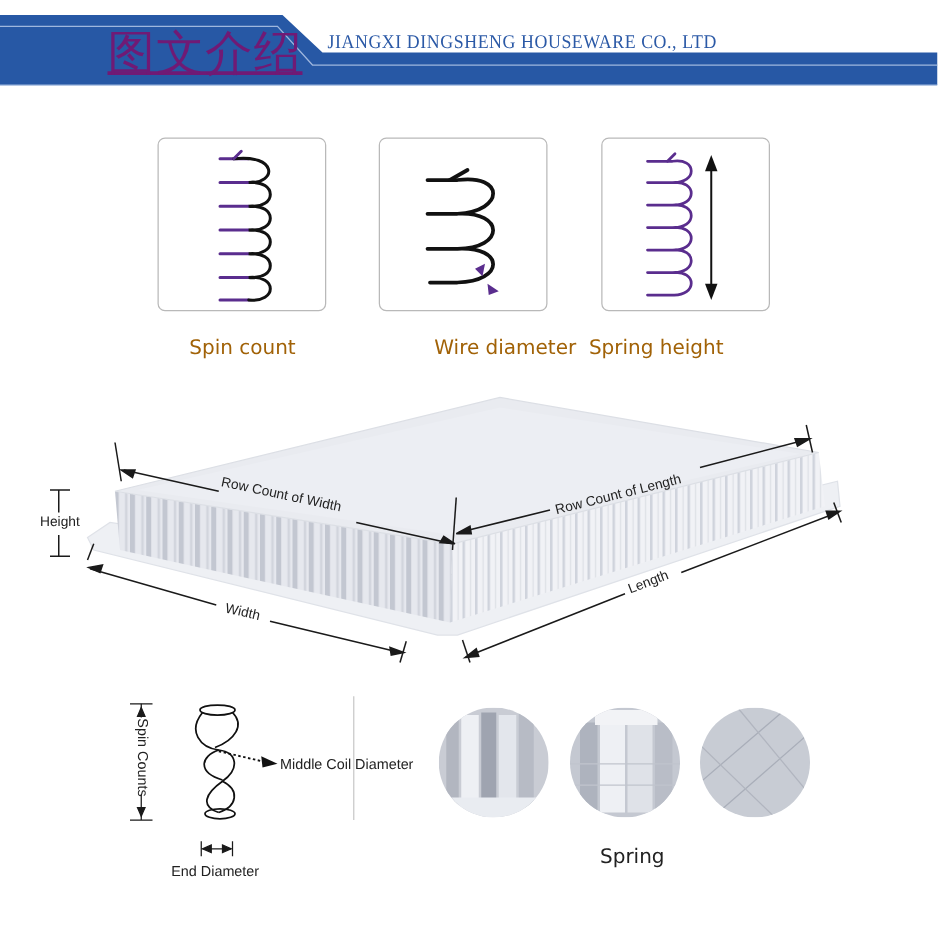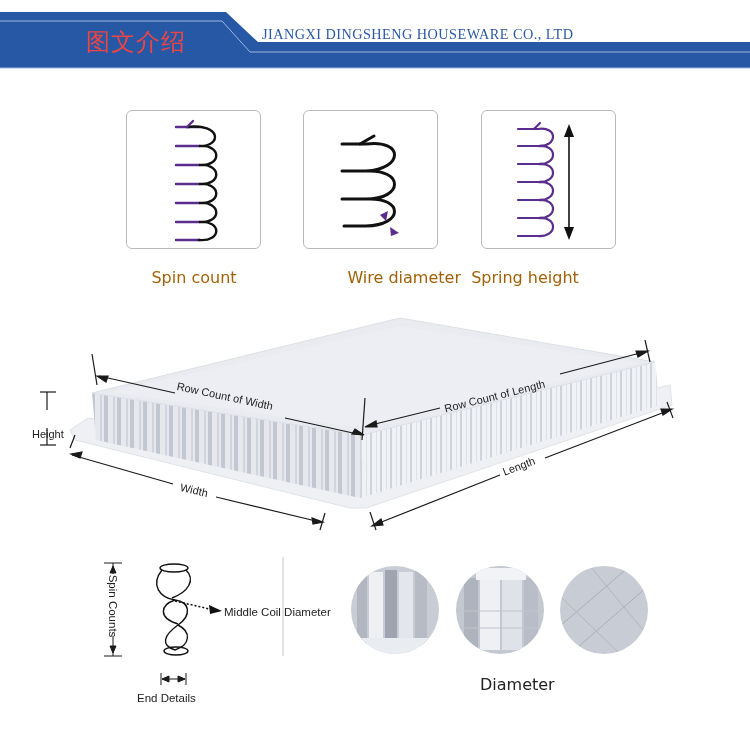--- a/index.html
+++ b/index.html
@@ -1,19 +1,19 @@
 <!DOCTYPE html>
 <html><head>
   <meta charset="utf-8">
   <style>
     html, body { margin: 0; padding: 0; background: #ffffff; }
     body { width: 750px; height: 750px; position: relative; overflow: hidden; font-family: "Liberation Sans", sans-serif; }
     .abs { position: absolute; }
     .banner-svg { left: 0; top: 0; }
-    .banner-title { left: 86px; top: 18px; color: #ef4444; font-family: "DejaVu Sans", sans-serif; font-size: 24px; letter-spacing: 1px; line-height: 48px; }
+    .banner-title { left: 86px; top: 18px; color: #701a75; font-family: "DejaVu Sans", sans-serif; font-size: 38px; letter-spacing: 1px; line-height: 48px; text-decoration: underline; }
     .company { left: 262px; top: 24px; color: #2b59a6; font-family: "Liberation Serif", serif; font-size: 15.5px; letter-spacing: 0.5px; line-height: 20px; transform: scaleX(0.92); transform-origin: left center; }
     .param-box { width: 135px; height: 139px; border: 1.5px solid #b9b9b9; border-radius: 6px; background: #fff; box-sizing: border-box; }
     .param-box svg { position: absolute; left: 0; top: 0; }
     .param-label { width: 180px; text-align: center; font-family: "DejaVu Sans", sans-serif; font-size: 16px; color: #a16207; line-height: 18px; }
     .dim-label { font-family: "Liberation Sans", sans-serif; font-size: 11px; color: #222; white-space: nowrap; transform-origin: center center; background: transparent; }
     .detail-circle { width: 88px; height: 88px; border-radius: 50%; overflow: hidden; }
     .details-label { font-family: "DejaVu Sans", sans-serif; font-size: 16px; color: #222; }
     .small-label { font-family: "Liberation Sans", sans-serif; font-size: 11.5px; color: #222; white-space: nowrap; }
   </style>
 </head>
@@ -115,21 +115,21 @@
     <line x1="370" y1="512" x2="376" y2="530"></line>
     <line x1="374" y1="525" x2="500" y2="475"></line>
     <line x1="545" y1="458" x2="670" y2="410"></line>
     <polygon points="372,526 381,519 383,525"></polygon>
     <polygon points="672,409 661,409 663,415"></polygon>
     <line x1="667" y1="402" x2="673" y2="418"></line>
   </g>
 </svg>
 <div class="abs dim-label" style="left:176px; top:390px; transform: rotate(12deg);">Row Count of Width</div>
 <div class="abs dim-label" style="left:443px; top:390px; transform: rotate(-14deg);">Row Count of Length</div>
-<div class="abs dim-label" style="left:32px; top:412px;margin-top:16px;">Height</div>
+<div class="abs dim-label" style="left:32px; top:412px;">Height</div>
 <div class="abs dim-label" style="left:180px; top:484px; transform: rotate(13deg);">Width</div>
 <div class="abs dim-label" style="left:502px; top:460px; transform: rotate(-21deg);">Length</div>
 
 <svg class="abs" style="left:90px; top:545px;" width="260" height="170" viewBox="90 545 260 170">
   <g stroke="#1a1a1a" stroke-width="1" fill="#1a1a1a">
     <line x1="104" y1="563" x2="122" y2="563"></line>
     <line x1="104" y1="656" x2="122" y2="656"></line>
     <line x1="113" y1="563" x2="113" y2="574"></line>
     <line x1="113" y1="636" x2="113" y2="656"></line>
     <polygon points="113,566 110,573 116,573"></polygon>
@@ -149,21 +149,21 @@
   <g stroke="#1a1a1a" stroke-width="1" fill="#1a1a1a">
     <line x1="161" y1="673" x2="161" y2="685"></line>
     <line x1="186" y1="673" x2="186" y2="685"></line>
     <line x1="162" y1="679" x2="185" y2="679"></line>
     <polygon points="162,679 169,676 169,682"></polygon>
     <polygon points="185,679 178,676 178,682"></polygon>
   </g>
 </svg>
 <div class="abs small-label" style="left:73px; top:600px; transform: rotate(90deg); width:80px; text-align:center;">Spin Counts</div>
 <div class="abs small-label" style="left:224px; top:606px;">Middle Coil Diameter</div>
-<div class="abs small-label" style="left:137px; top:692px;">End Details</div>
+<div class="abs small-label" style="left:137px; top:692px;">End Diameter</div>
 
 <div class="abs detail-circle" style="left:351px; top:566px;">
   <svg width="88" height="88" viewBox="0 0 88 88">
     <rect width="88" height="88" fill="#c9ccd4"></rect>
     <rect x="6" y="4" width="10" height="80" fill="#b2b6c0"></rect>
     <rect x="18" y="6" width="14" height="74" fill="#eef0f4"></rect>
     <rect x="34" y="4" width="12" height="76" fill="#9fa4b0"></rect>
     <rect x="48" y="6" width="14" height="72" fill="#e3e6ec"></rect>
     <rect x="64" y="4" width="12" height="76" fill="#b7bbc5"></rect>
     <rect x="0" y="72" width="88" height="16" fill="#e9ecf1"></rect>
@@ -183,13 +183,13 @@
 </div>
 <div class="abs detail-circle" style="left:560px; top:566px;">
   <svg width="88" height="88" viewBox="0 0 88 88">
     <rect width="88" height="88" fill="#c8ccd4"></rect>
     <line x1="0" y1="60" x2="70" y2="0" stroke="#a9aeb9" stroke-width="1"></line>
     <line x1="10" y1="88" x2="88" y2="20" stroke="#a9aeb9" stroke-width="1"></line>
     <line x1="30" y1="0" x2="88" y2="70" stroke="#b1b5bf" stroke-width="1"></line>
     <line x1="0" y1="30" x2="60" y2="88" stroke="#b1b5bf" stroke-width="1"></line>
   </svg>
 </div>
-<div class="abs details-label" style="left:480px; top:675px;">Diameter</div>
+<div class="abs details-label" style="left:480px; top:675px;">Spring</div>
 
 </body></html>

